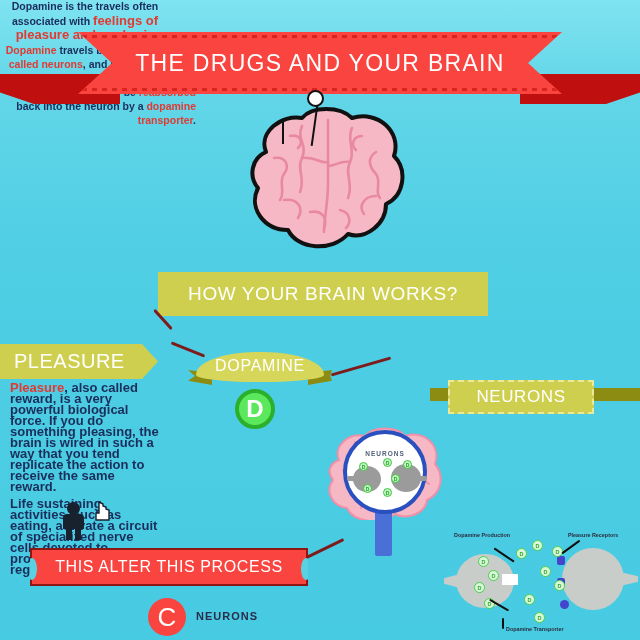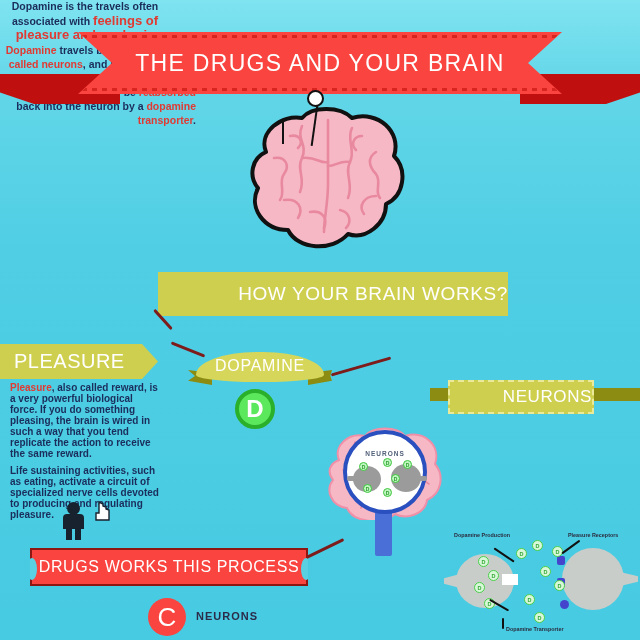--- a/index.html
+++ b/index.html
@@ -41,23 +41,22 @@
   }
 
   
   .brain-top{position:absolute;left:236px;top:100px;width:180px;height:160px;}
   .pin{position:absolute;left:78px;top:-2px;width:2px;height:48px;background:#111;transform:rotate(8deg);}
   .pin-head{position:absolute;left:71px;top:-10px;width:13px;height:13px;border-radius:50%;background:#fff;border:2px solid #111;}
   .pin2{position:absolute;left:46px;top:22px;width:2px;height:22px;background:#111;}
 
   
   .olive-box{
-    position:absolute;background:#cfcf4f;display:flex;align-items:center;justify-content:flex-end;
+    position:absolute;background:#cfcf4f;display:flex;align-items:center;justify-content:center;
     color:#fff;
-    padding-left:20px;
   }
   #how-box{left:158px;top:272px;width:330px;height:44px;font-size:19px;letter-spacing:.6px;}
   #pleasure-box{left:0;top:344px;width:158px;height:35px;justify-content:flex-start;padding-left:14px;
      font-size:20px;letter-spacing:.5px;
      clip-path:polygon(0 0,142px 0,158px 50%,142px 100%,0 100%);}
   .pleasure-arrowbar{position:absolute;left:0;top:354px;width:176px;height:16px;background:#8c8c12;z-index:-1;}
   #neurons-bar{position:absolute;left:430px;top:388px;width:210px;height:13px;background:#8c8c12;}
   #neurons-box{left:448px;top:380px;width:146px;height:34px;font-size:17px;letter-spacing:.6px;
      border:2px dashed #eaea9a;box-sizing:border-box;}
 
@@ -74,21 +73,21 @@
   .dop-tail.r{right:-2px;clip-path:polygon(0 3px,100% 0,93% 40%,100% 72%,0 100%);}
 
   .d-circle{
     position:absolute;left:235px;top:389px;width:40px;height:40px;border-radius:50%;
     background:#5ce85c;border:4px solid #2bb02b;box-sizing:border-box;
     display:flex;align-items:center;justify-content:center;
     color:#fff;font-size:24px;font-weight:bold;
   }
 
   
-  .body-text{position:absolute;font-size:10px;line-height:11px;color:#1b2d5b;font-weight:bold;}
+  .body-text{position:absolute;font-size:13px;line-height:11px;color:#1b2d5b;font-weight:bold;}
   #pleasure-text{left:10px;top:382px;width:152px;}
   #pleasure-text .p2{margin-top:6px;}
   .red{color:#e03a33;}
   #dopamine-text{left:176px;top:438px;width:170px;text-align:center;font-size:10.5px;line-height:13.5px;color:#1b2d5b;font-weight:bold;}
   #dopamine-text .big{color:#e03a33;font-size:13px;}
   #neurons-text{left:440px;top:424px;width:196px;text-align:right;font-size:10.5px;line-height:14px;color:#1b2d5b;font-weight:bold;}
 
   
   .mag-wrap{position:absolute;left:325px;top:420px;width:120px;height:135px;}
   .mag-handle{position:absolute;left:50px;top:78px;width:17px;height:58px;background:#4a6fd6;border-radius:2px;}
@@ -270,21 +269,21 @@
       <div class="dot-d" style="left:16px;top:50px;">
           <span>D</span>
         </div>
       <div class="dot-d" style="left:36px;top:54px;">
           <span>D</span>
         </div>
     </div>
   </div>
 
   <div class="redbox">
-    <span>DRUGS WORKS THIS PROCESS</span>
+    <span>THIS ALTER THIS PROCESS</span>
   </div>
   <div class="coc-circle">
     <span>C</span>
   </div>
   <div class="coc-label">NEURONS</div>
 
   <div class="syn">
     <div class="syn-cell" style="left:12px;top:34px;width:58px;height:54px;border-radius:50%;"></div>
     <div class="syn-cell" style="left:0px;top:54px;width:16px;height:14px;clip-path:polygon(100% 0,100% 100%,0 70%,0 30%);"></div>
     <div class="syn-cell" style="left:118px;top:28px;width:62px;height:62px;border-radius:50%;"></div>

